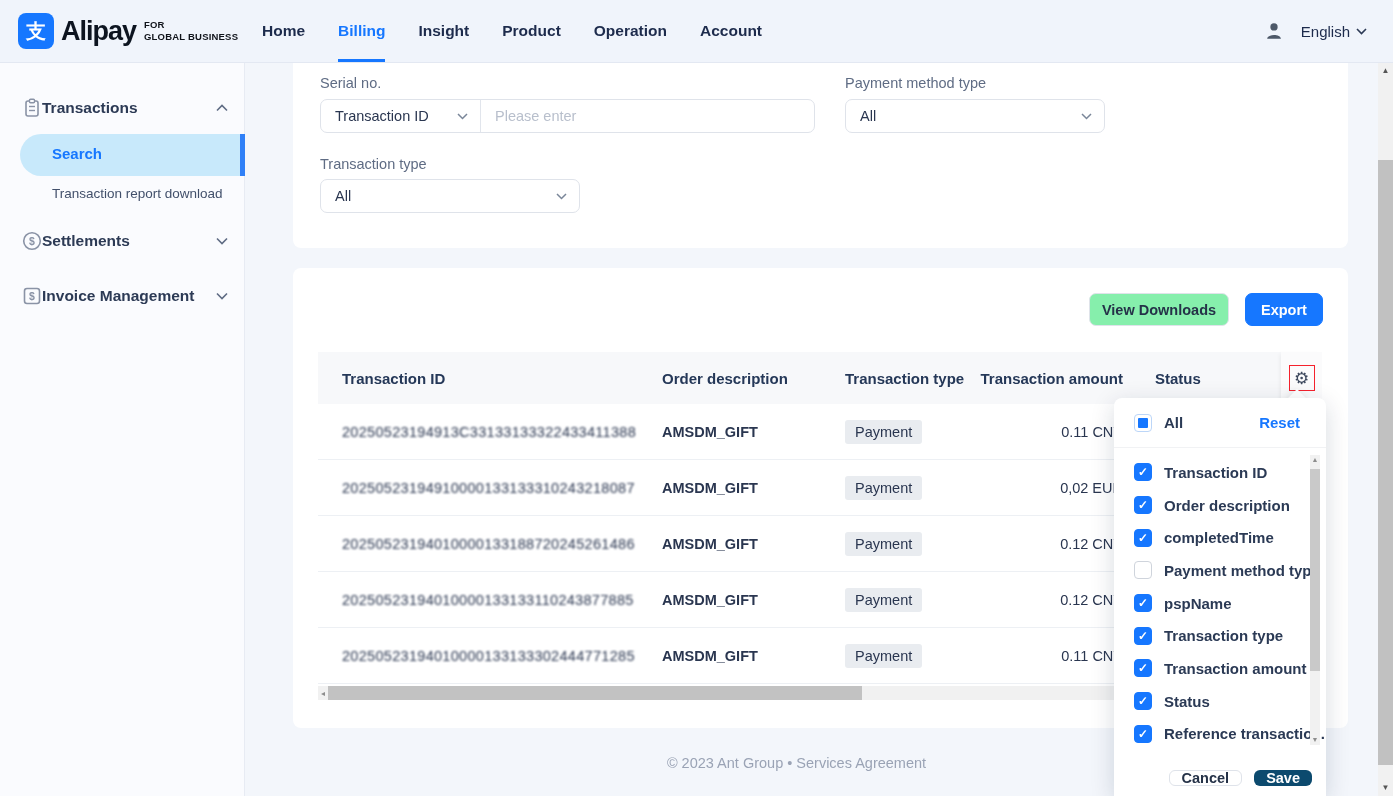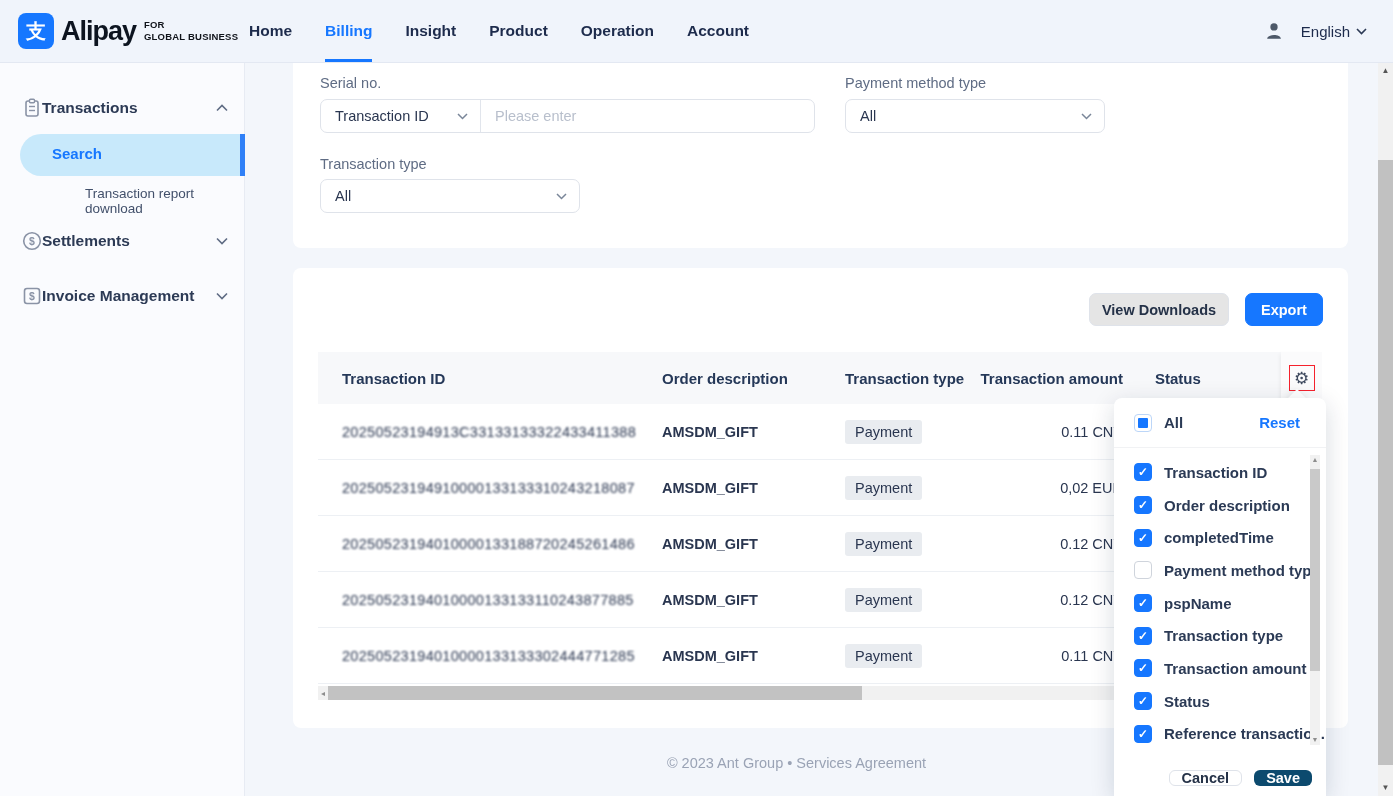--- a/index.html
+++ b/index.html
@@ -7,58 +7,58 @@
   .screen { position:relative; width:1393px; height:796px; background:#f3f6fb; overflow:hidden; }
 
   
   .topbar { position:absolute; left:0; top:0; width:1393px; height:63px; background:#f0f4fb;
             border-bottom:1px solid #e3e8f2; display:flex; align-items:stretch; z-index:5; }
   .logo-wrap { display:flex; align-items:center; padding-left:18px; width:245px; }
   .logo-tile { width:36px; height:36px; background:#1677ff; border-radius:8px; color:#fff;
                font-size:20px; font-weight:bold; display:flex; align-items:center; justify-content:center; }
   .logo-word { font-size:27px; font-weight:bold; color:#0d1420; letter-spacing:-1px; margin-left:7px; }
   .logo-tag { margin-left:8px; font-size:9.5px; font-weight:bold; color:#10131a; line-height:1.25; letter-spacing:.2px; }
-  .nav { display:flex; align-items:stretch; gap:33px; margin-left:4px; }
+  .nav { display:flex; align-items:stretch; gap:33px; margin-left:17px; }
   .nav-item { display:flex; align-items:center; font-size:15.5px; font-weight:600; color:#1d2b4c;
               cursor:pointer; border-bottom:3px solid transparent; padding-top:3px; }
   .nav-item.on { color:#1677ff; border-bottom-color:#1677ff; }
   .top-right { margin-left:auto; display:flex; align-items:center; gap:16px; padding-right:26px; }
   .lang { font-size:15px; color:#1d2b4c; display:flex; align-items:center; gap:6px; cursor:pointer; }
 
   
   .sidebar { position:absolute; left:0; top:63px; width:245px; bottom:0; background:#fafbfe;
              border-right:1px solid #e7ebf3; z-index:4; }
   .side-row { position:absolute; left:22px; right:16px; height:28px; display:flex; align-items:center;
               color:#2c3a55; font-size:15.5px; font-weight:600; cursor:pointer; }
   .side-row .chev { margin-left:auto; }
   .search-pill { position:absolute; left:20px; top:71px; width:220px; height:42px; background:#c8e9fb;
                  border-radius:21px 0 0 21px; cursor:pointer; }
   .search-bar { position:absolute; left:240px; top:71px; width:5px; height:42px; background:#2f80f7; }
   .search-label { position:absolute; left:52px; top:82px; font-size:15px; font-weight:600; color:#1677ff; cursor:pointer; }
-  .report-link { position:absolute; left:52px; top:123px; font-size:13.5px; color:#42506b; cursor:pointer;margin-left:33px; }
+  .report-link { position:absolute; left:52px; top:123px; font-size:13.5px; color:#42506b; cursor:pointer; }
 
   
   .main { position:absolute; left:245px; top:63px; right:15px; bottom:0; background:#f3f6fb; }
   .card { position:absolute; background:#fff; border-radius:8px; }
   .filter-card { left:48px; top:0; width:1055px; height:185px; border-radius:0 0 8px 8px; }
   .table-card { left:48px; top:205px; width:1055px; height:460px; }
 
   .f-label { position:absolute; font-size:14.5px; color:#5f6c84; }
   .f-box { position:absolute; height:34px; border:1px solid #dfe3ea; border-radius:7px; background:#fff;
            display:flex; align-items:center; font-size:14.5px; color:#2a3650; cursor:pointer; }
   .f-seg { display:flex; align-items:center; gap:10px; padding:0 12px 0 14px; height:100%;
            border-right:1px solid #e1e5ec; min-width:160px; }
   .f-input { border:none; outline:none; flex:1; height:100%; padding:0 14px; font-size:14.5px;
              font-family:"Liberation Sans", sans-serif; color:#2a3650; background:transparent; border-radius:7px; }
   .f-input::placeholder { color:#b8bfcc; }
   .f-select { justify-content:space-between; padding:0 12px 0 14px; }
 
   .btn { display:flex; align-items:center; justify-content:center; font-size:14.5px; font-weight:600;
          border-radius:7px; cursor:pointer; }
-  .btn-plain { position:absolute; left:796px; top:25px; width:140px; height:33px; background:#e5e5e5;
+  .btn-plain { position:absolute; left:796px; top:25px; width:140px; height:33px; background:#86efac;
                border:1px solid #dfe3ea; color:#253248; }
   .btn-primary { position:absolute; left:952px; top:25px; width:78px; height:33px; background:#1677ff;
                  color:#fff; border:1px solid #1677ff; }
 
   
   .thead { position:absolute; left:25px; top:84px; width:1004px; height:52px; background:#f7f8fa; }
   .th { position:absolute; top:0; height:52px; display:flex; align-items:center; font-size:15px;
         font-weight:600; color:#253858; }
   .gear-cell { position:absolute; right:0; top:0; width:41px; height:52px; background:#fbfbfc;
                box-shadow:-3px 0 4px -2px rgba(0,0,0,.06); display:flex; align-items:center; justify-content:center; }

